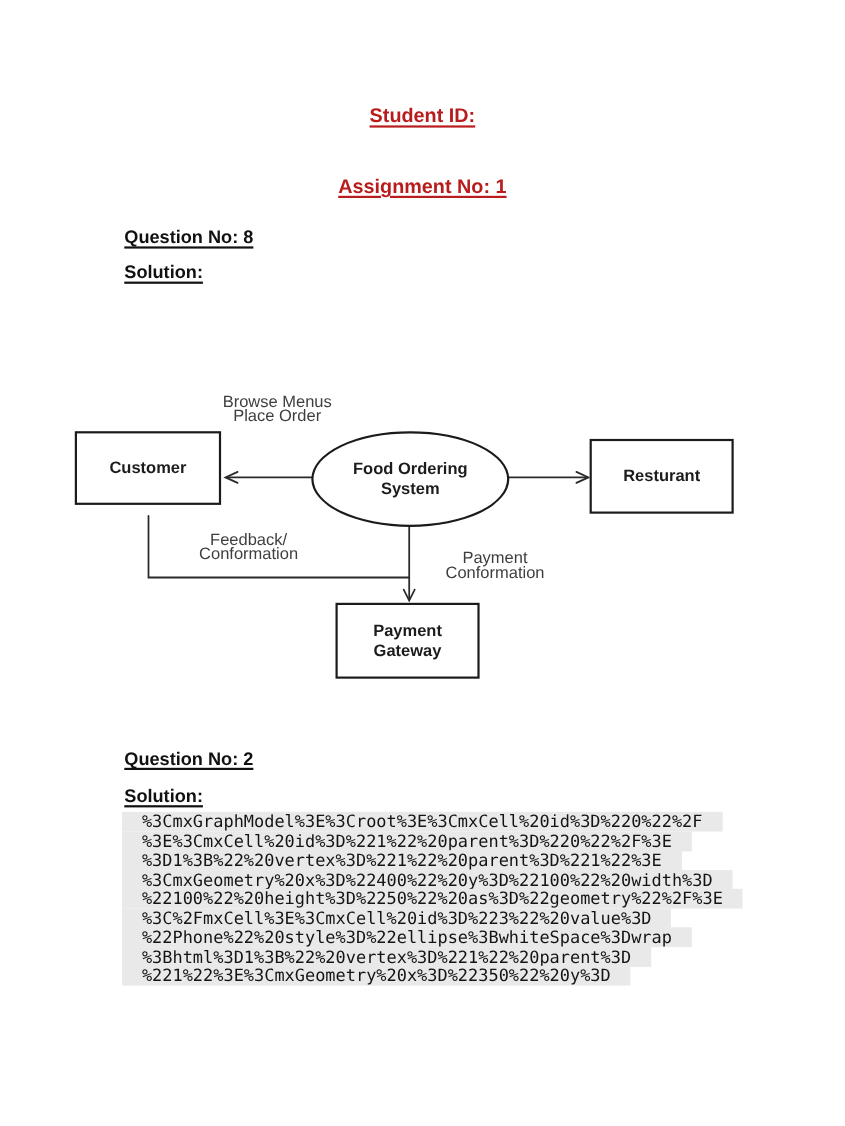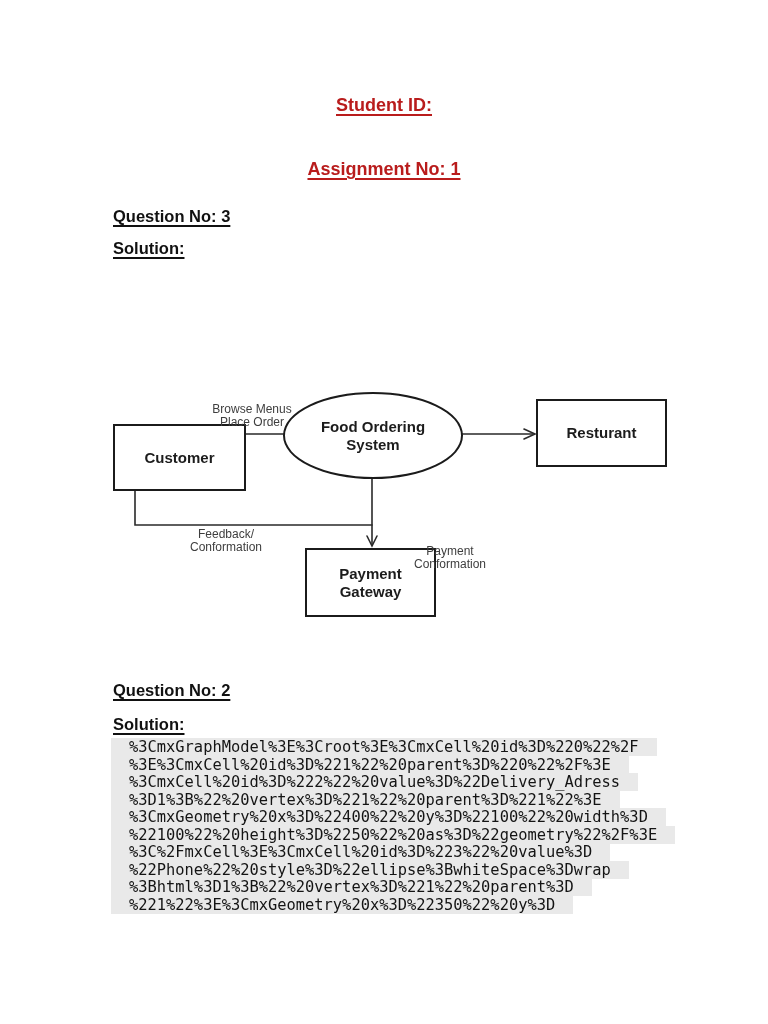--- a/index.html
+++ b/index.html
@@ -11,48 +11,48 @@
     text-decoration:underline;text-decoration-thickness:2px;text-underline-offset:3px;}
   .head-left{position:absolute;left:113px;
     font-size:16.5px;font-weight:bold;color:#111;
     text-decoration:underline;text-decoration-thickness:2px;text-underline-offset:3px;}
 
   
   .diagram-svg{position:absolute;left:0;top:350px;width:768px;height:280px;}
   .node{position:absolute;background:#fff;border:2.5px solid #1b1b1b;
     display:flex;align-items:center;justify-content:center;text-align:center;
     font-size:15px;font-weight:bold;color:#1c1c1c;line-height:18px;white-space:pre-line;}
-  .node-customer{left:68px;top:424px;width:129px;height:63px;margin-left:45px;}
+  .node-customer{left:68px;top:392px;width:129px;height:63px;}
   .node-resturant{left:536px;top:399px;width:127px;height:64px;}
   .node-payment{left:305px;top:548px;width:127px;height:65px;}
   .node-ellipse{left:283px;top:392px;width:176px;height:83px;border-width:2px;border-radius:50%;}
 
-  .edge-label{position:absolute;text-align:center;font-size:12px;line-height:13px;
-    color:#3e3e3e;white-space:pre-line;margin-top:44px;}
+  .edge-label{position:absolute;text-align:center;font-size:15px;line-height:13px;
+    color:#3e3e3e;white-space:pre-line;}
   .lbl-browse{left:177px;top:359px;width:150px;}
   .lbl-feedback{left:155px;top:484px;width:142px;text-align:center;}
   .lbl-payconf{left:379px;top:501px;width:142px;}
 
   
   .code-block{position:absolute;left:111px;top:739px;
     font-family:"DejaVu Sans Mono",monospace;font-size:15.4px;line-height:17.55px;
     color:#141414;}
   .code-line{height:17.55px;white-space:pre;}
   .code-line span{background:#e9e9e9;padding:0 18px;}
 </style>
 </head>
 <body>
 
 <div class="page">
 
   <div class="head-center" style="top:95px">Student ID:</div>
 
   <div class="head-center" style="top:159px">Assignment No: 1</div>
 
-  <div class="head-left" style="top:207px">Question No: 3</div>
+  <div class="head-left" style="top:207px">Question No: 8</div>
 
   <div class="head-left" style="top:239px">Solution:</div>
 
   <svg class="diagram-svg" viewBox="0 0 768 280" xmlns="http://www.w3.org/2000/svg">
     <g stroke="#2a2a2a" stroke-width="1.6" fill="none" stroke-linecap="round">
 
       <line x1="284" y1="84" x2="206" y2="84"></line>
       <polyline points="216,79 205,84 216,89"></polyline>
 
       <line x1="461" y1="84" x2="533" y2="84"></line>
@@ -90,21 +90,20 @@
   <div class="edge-label lbl-payconf">Payment
 Conformation</div>
 
   <div class="head-left" style="top:681px">Question No: 2</div>
 
   <div class="head-left" style="top:715px">Solution:</div>
 
   <div class="code-block">
     <div class="code-line"><span>%3CmxGraphModel%3E%3Croot%3E%3CmxCell%20id%3D%220%22%2F</span></div>
     <div class="code-line"><span>%3E%3CmxCell%20id%3D%221%22%20parent%3D%220%22%2F%3E</span></div>
-    <div class="code-line"><span>%3CmxCell%20id%3D%222%22%20value%3D%22Delivery_Adress</span></div>
     <div class="code-line"><span>%3D1%3B%22%20vertex%3D%221%22%20parent%3D%221%22%3E</span></div>
     <div class="code-line"><span>%3CmxGeometry%20x%3D%22400%22%20y%3D%22100%22%20width%3D</span></div>
     <div class="code-line"><span>%22100%22%20height%3D%2250%22%20as%3D%22geometry%22%2F%3E</span></div>
     <div class="code-line"><span>%3C%2FmxCell%3E%3CmxCell%20id%3D%223%22%20value%3D</span></div>
     <div class="code-line"><span>%22Phone%22%20style%3D%22ellipse%3BwhiteSpace%3Dwrap</span></div>
     <div class="code-line"><span>%3Bhtml%3D1%3B%22%20vertex%3D%221%22%20parent%3D</span></div>
     <div class="code-line"><span>%221%22%3E%3CmxGeometry%20x%3D%22350%22%20y%3D</span></div>
   </div>
 
 </div>

